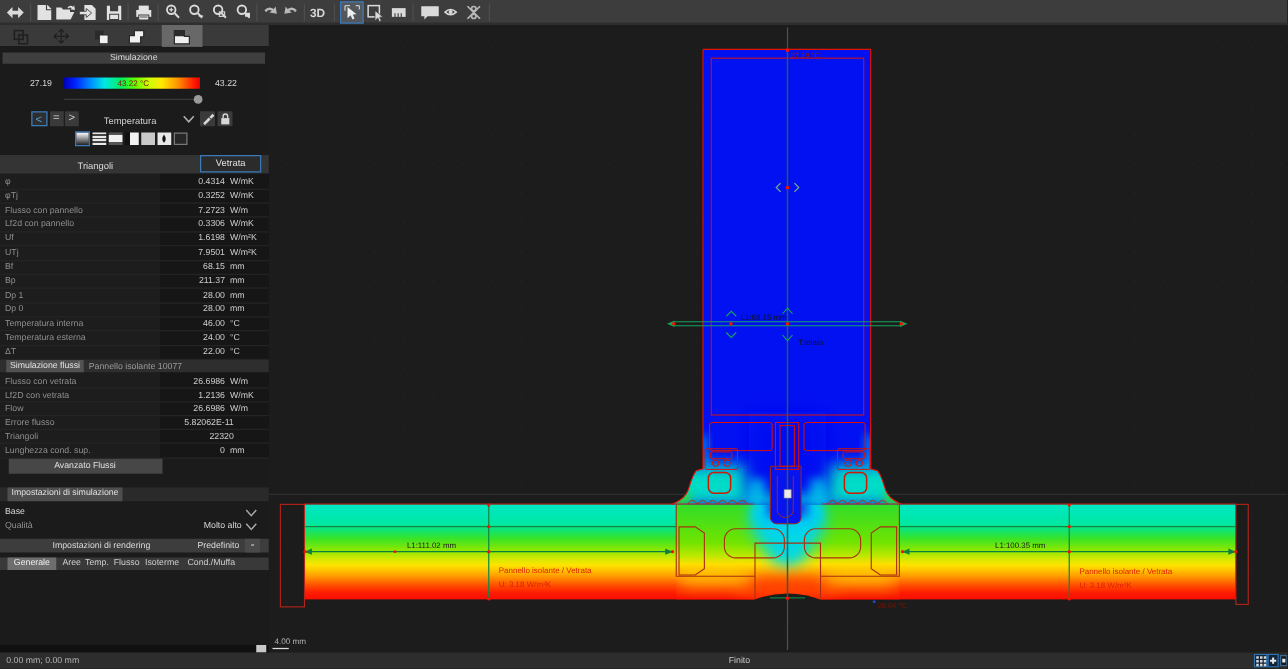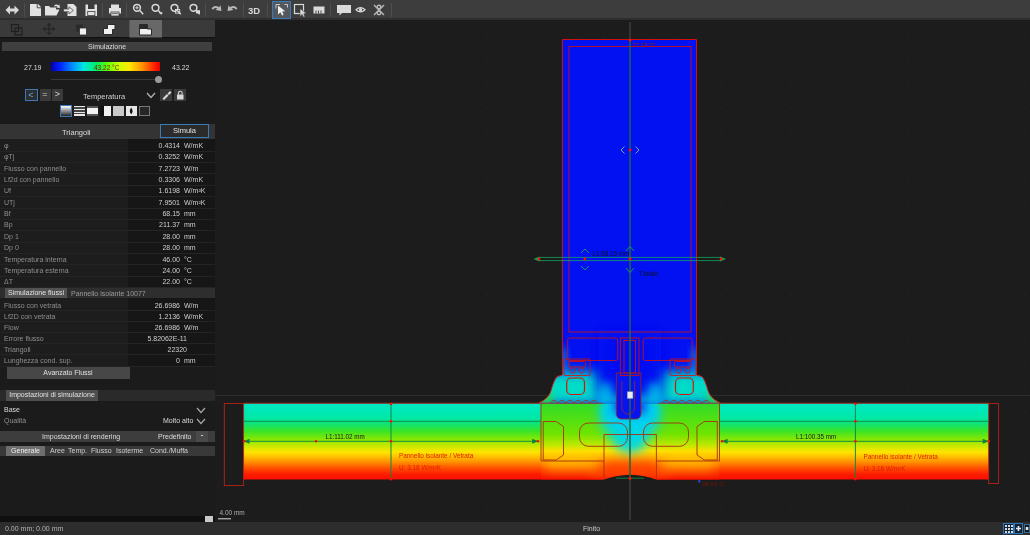--- a/index.html
+++ b/index.html
@@ -152,21 +152,21 @@
     <div class="abs" style="left:113px; top:68px; width:10.5px; height:10px; background:#c9c9c9;"></div>
     <div class="abs" style="left:126px; top:68px; width:10.5px; height:10px; background:#e8e8e8;">
       <svg width="10.5" height="10">
           <path d="M5.2 1.5 Q8 5.5 5.2 8.2 Q2.4 5.5 5.2 1.5" fill="#111"></path>
         </svg>
     </div>
     <div class="abs" style="left:139px; top:68px; width:10.5px; height:10px; background:#262626; border:1px solid #777;"></div>
 
     <div class="abs" style="left:0; top:86px; width:215px; height:14.5px; background:#343434;">
       <span class="abs" style="left:62px; top:3.5px; color:#dcdcdc; font-size:7.5px;">Triangoli</span>
-      <div class="abs" style="left:160px; top:0px; width:49px; height:14px; background:#2b2b2b; border:1px solid #3a7ab8; text-align:center; line-height:12px; color:#e0e0e0; font-size:7.5px;">Simula</div>
+      <div class="abs" style="left:160px; top:0px; width:49px; height:14px; background:#2b2b2b; border:1px solid #3a7ab8; text-align:center; line-height:12px; color:#e0e0e0; font-size:7.5px;">Vetrata</div>
     </div>
 
     <div class="abs" id="restable" style="left:0; top:100.5px; width:215px; height:152px; background:#1d1d1d;">
 <div class="abs" style="left:128px; top:0; width:87px; height:152px; background:#161616;"></div>
 <div class="row" style="top:1.5px;">
           <span class="lab">φ</span>
           <span class="val">0.4314</span>
           <span class="unit">W/mK</span>
           <span class="abs" style="left:0;top:10.8px;width:215px;height:1px;background:#242424;"></span>
         </div>

